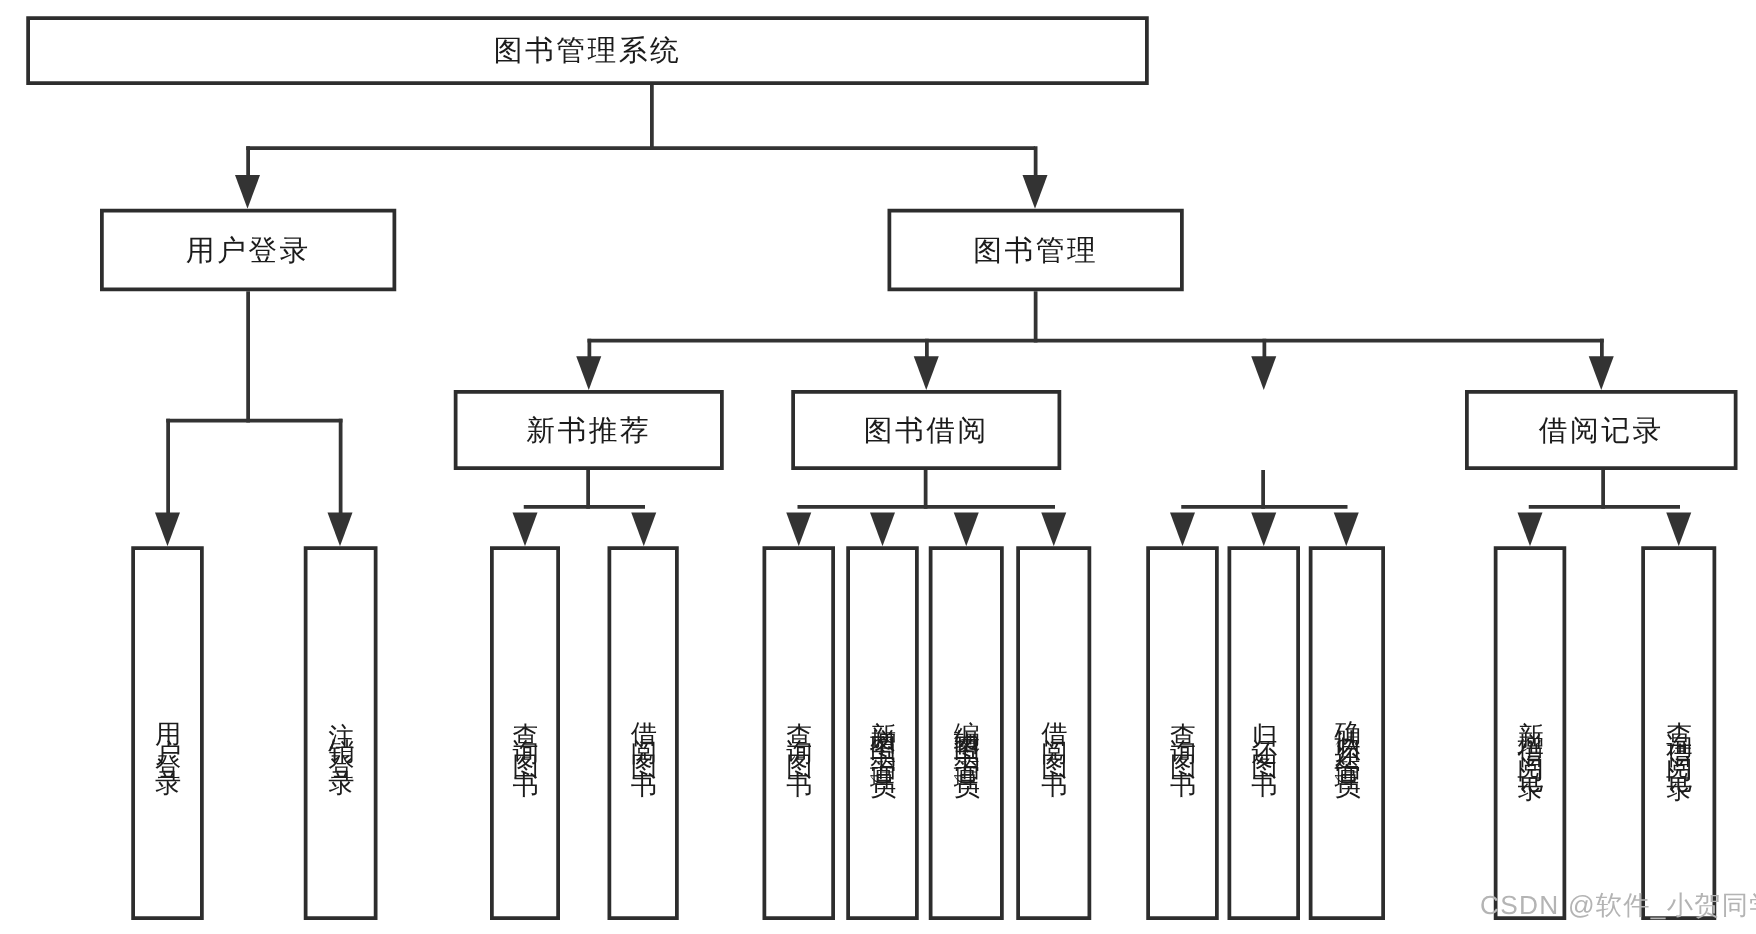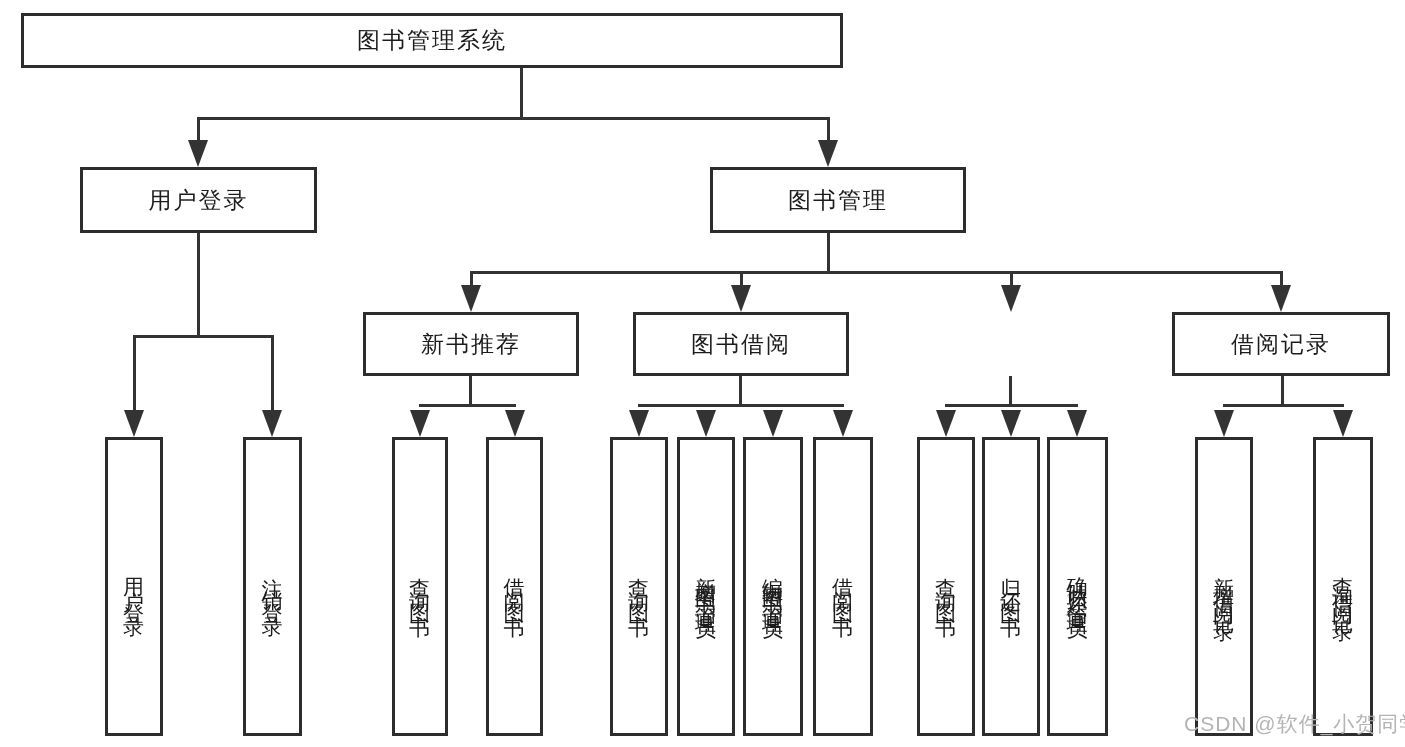--- a/index.html
+++ b/index.html
@@ -46,35 +46,35 @@
     letter-spacing:1px;
     z-index:5;
     white-space:nowrap;
   }
 </style>
 </head>
 <body>
 
 <div class="stage">
 
-  <div class="box h" style="left:21px;top:13px;width:822px;height:55px">
+  <div class="box h" style="left:21px;top:13px;width:898px;height:55px">
     <span>图书管理系统</span>
   </div>
 
   <div class="vline" style="left:520px;top:68px;height:51px"></div>
   <div class="hline" style="left:197px;top:117px;width:631px"></div>
   <div class="vline" style="left:197px;top:117px;height:26px"></div>
   <div class="vline" style="left:827px;top:117px;height:26px"></div>
   <div class="arrow" style="left:188px;top:140px"></div>
   <div class="arrow" style="left:818px;top:140px"></div>
 
   <div class="box h" style="left:80px;top:167px;width:237px;height:66px">
     <span>用户登录</span>
   </div>
-  <div class="box h" style="left:710px;top:167px;width:256px;height:66px">
+  <div class="box h" style="left:710px;top:167px;width:237px;height:66px">
     <span>图书管理</span>
   </div>
 
   <div class="vline" style="left:197px;top:233px;height:105px"></div>
   <div class="hline" style="left:133px;top:335px;width:141px"></div>
   <div class="vline" style="left:133px;top:335px;height:77px"></div>
   <div class="vline" style="left:271px;top:335px;height:77px"></div>
   <div class="arrow" style="left:124px;top:410px"></div>
   <div class="arrow" style="left:262px;top:410px"></div>
 

